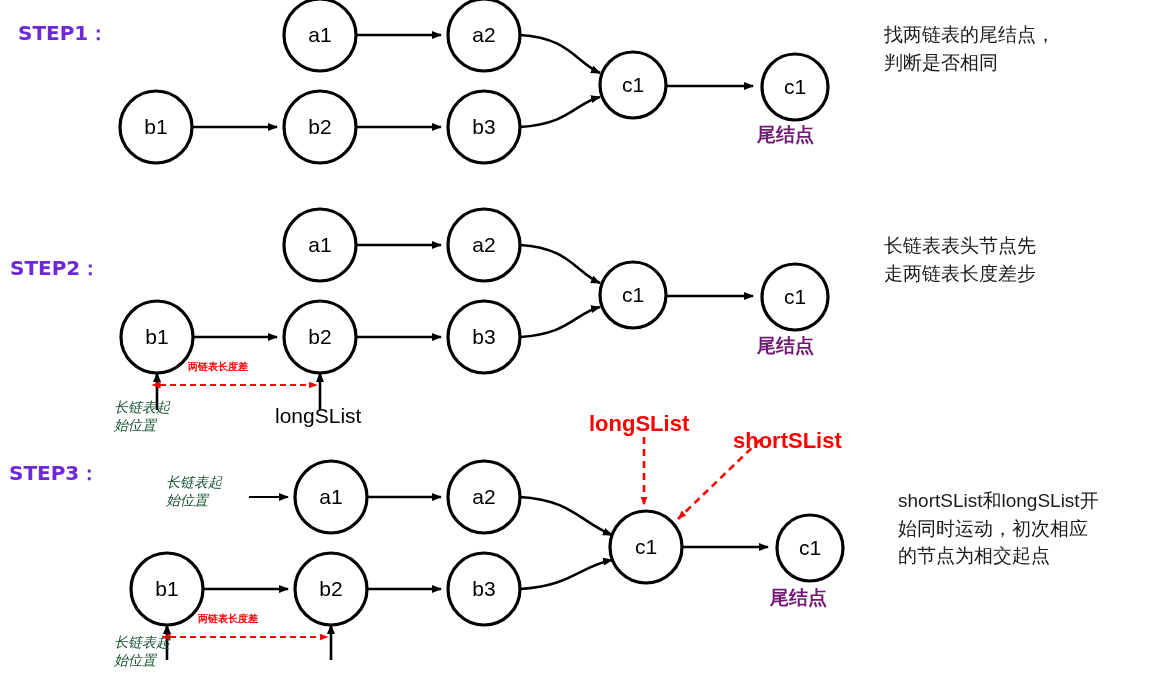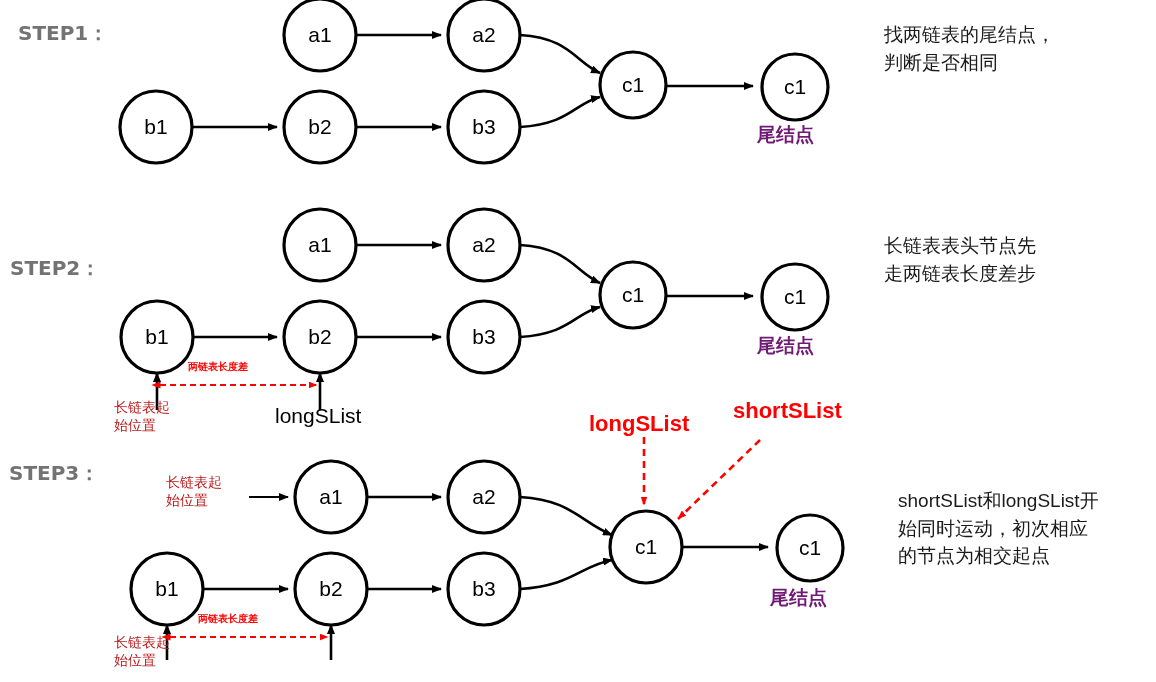--- a/index.html
+++ b/index.html
@@ -22,21 +22,21 @@
     left: 0;
     top: 0;
     width: 1156px;
     height: 682px;
   }
   .step-label {
     position: absolute;
     font-family: "DejaVu Sans", sans-serif;
     font-size: 20px;
     font-weight: bold;
-    color: #737373;
+    color: #6d28d9;
     letter-spacing: 0px;
     white-space: nowrap;
   }
   .node-text {
     font-family: "Liberation Sans", sans-serif;
     font-size: 21px;
     fill: #000000;
     text-anchor: middle;
     dominant-baseline: middle;
   }
@@ -61,24 +61,25 @@
     font-family: "DejaVu Sans", sans-serif;
     font-size: 10px;
     font-weight: bold;
     color: #ff0000;
     white-space: nowrap;
   }
   .pos-label {
     position: absolute;
     font-family: "DejaVu Sans", sans-serif;
     font-size: 14px;
-    color: #b91c1c;
+    color: #14532d;
     line-height: 1.25;
     white-space: pre-line;
     text-align: left;
+    font-style: italic;
   }
   .ptr-label {
     position: absolute;
     font-family: "Liberation Sans", sans-serif;
     font-size: 21px;
     color: #000000;
     white-space: nowrap;
   }
   .ptr-label-red {
     position: absolute;
@@ -234,16 +235,16 @@
   <div class="pos-label" style="left:114px; top:399px;">长链表起
 始位置</div>
   <div class="pos-label" style="left:114px; top:634px;">长链表起
 始位置</div>
   <div class="pos-label" style="left:166px; top:474px;">长链表起
 始位置</div>
 
   <div class="ptr-label" style="left:275px; top:404px;">longSList</div>
 
   <div class="ptr-label-red" style="left:589px; top:411px;">longSList</div>
-  <div class="ptr-label-red" style="left:733px; top:398px;text-align:right;">shortSList</div>
+  <div class="ptr-label-red" style="left:733px; top:428px;text-align:right;">shortSList</div>
 
 
 </div>
 
 </body></html>

